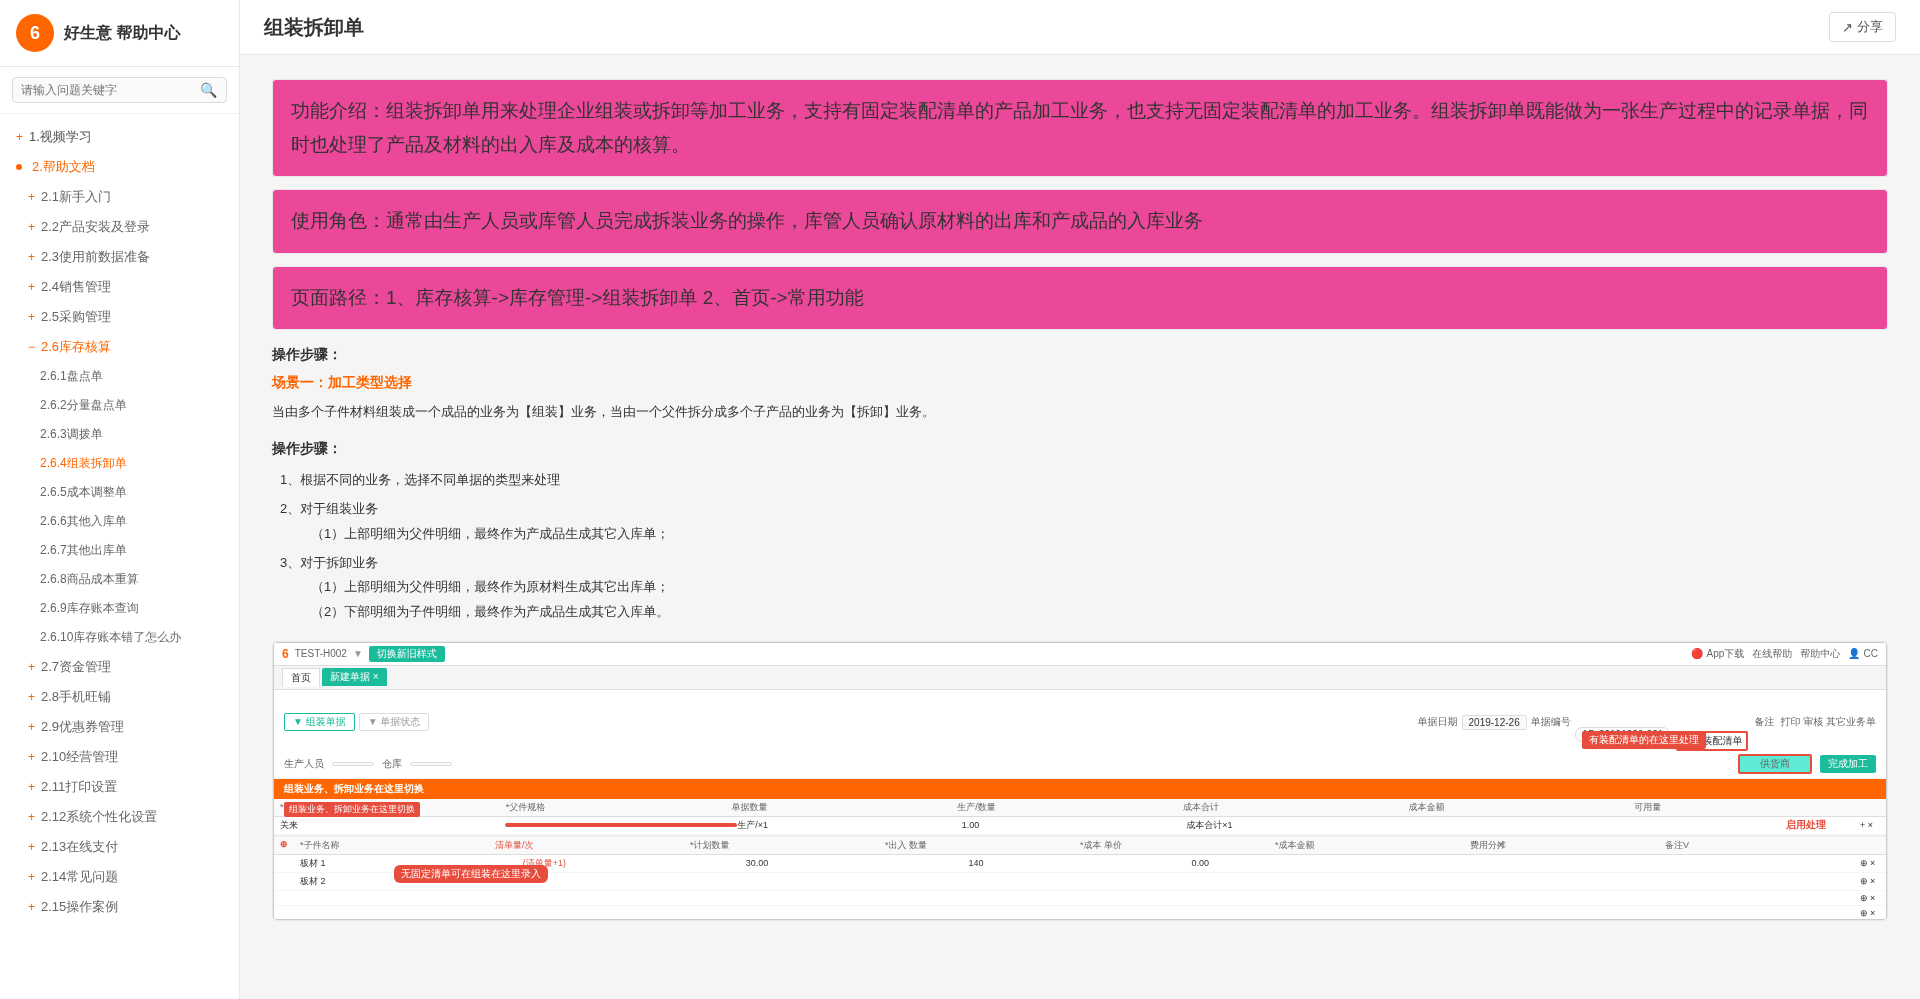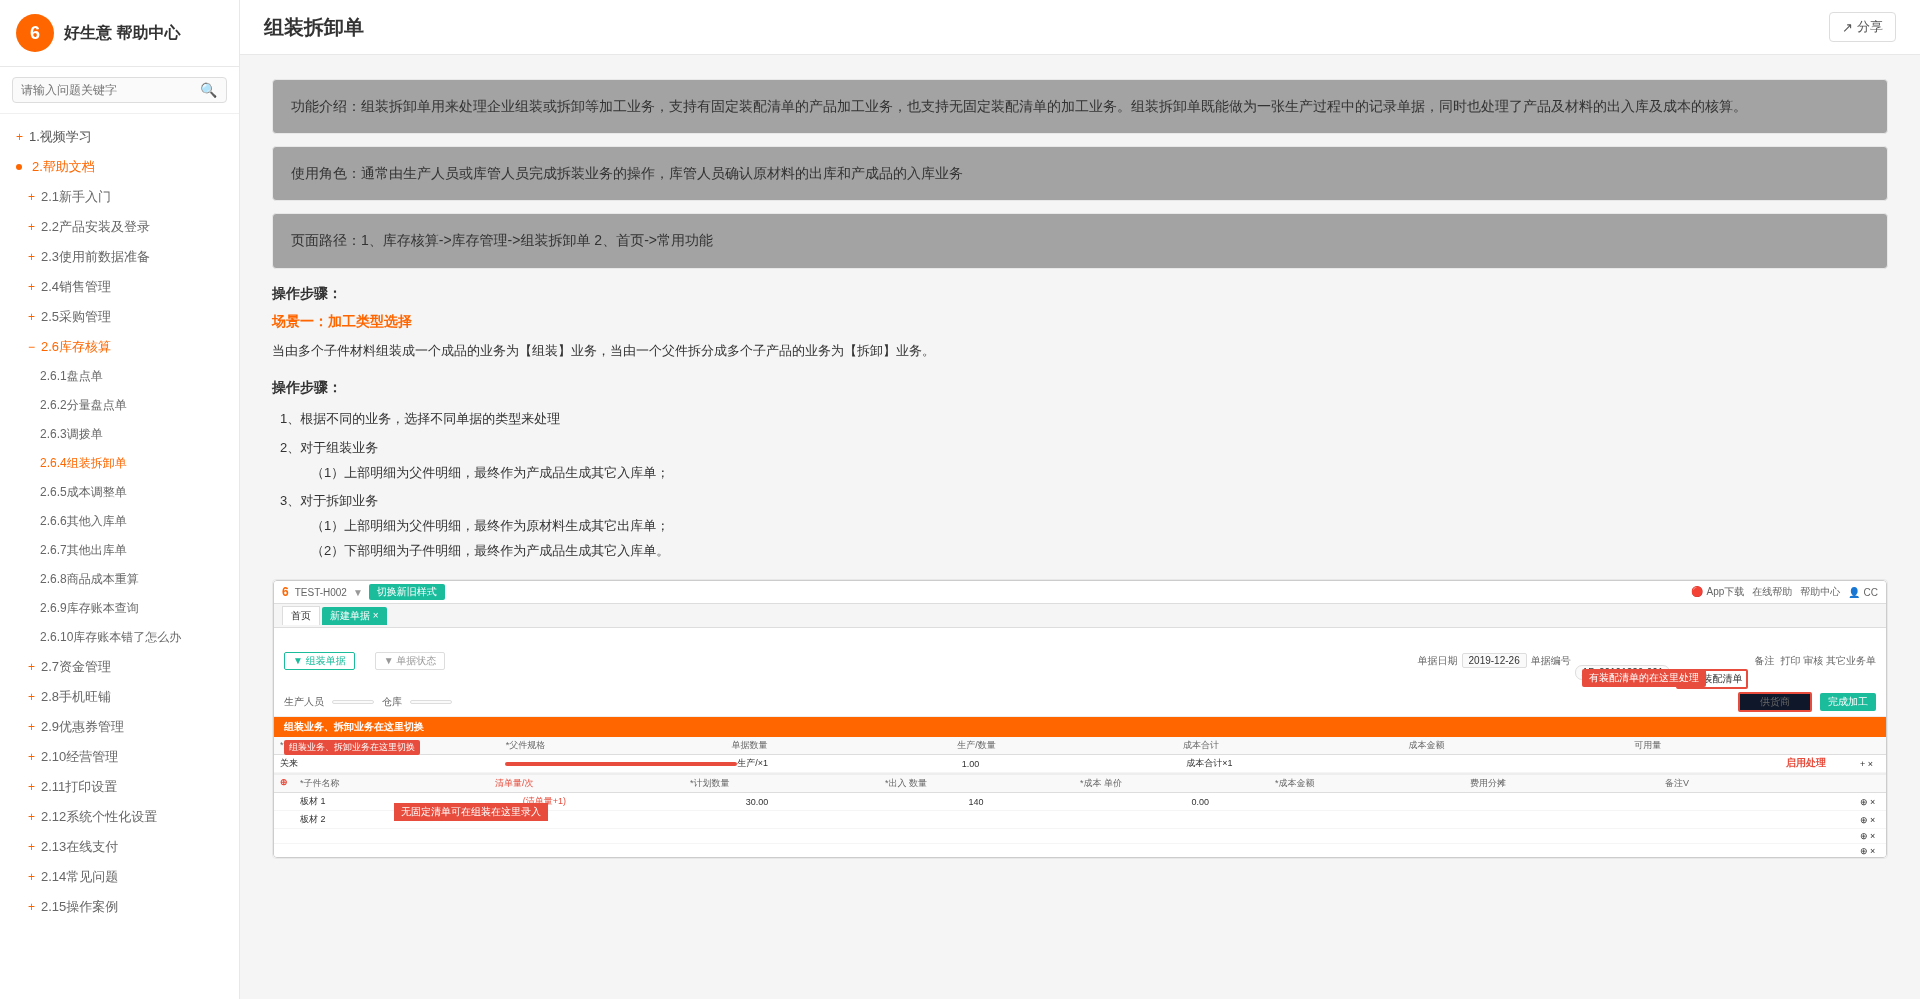--- a/index.html
+++ b/index.html
@@ -82,22 +82,22 @@
       padding: 5px 12px; font-size: 13px; color: #555; cursor: pointer;
       background: #fff;
     }
 
     #content-area {
       flex: 1; overflow-y: auto; padding: 24px 32px;
       background: #f5f5f5;
     }
 
     .info-block {
-      background: #a3a3a3; border: 1px solid #e8e8e8; border-radius: 4px;
-      padding: 14px 18px; margin-bottom: 12px; font-size: 14px; line-height: 1.8; color: #333;
+      background: #ec4899; border: 1px solid #e8e8e8; border-radius: 4px;
+      padding: 14px 18px; margin-bottom: 12px; font-size: 19px; line-height: 1.8; color: #333;
     }
     .info-block.role-block { }
     .info-block.path-block { }
 
     .section-title {
       font-size: 14px; font-weight: bold; color: #333; margin: 16px 0 10px 0;
     }
     .subsection-title {
       font-size: 14px; font-weight: bold; color: #f60; margin: 10px 0 8px 0;
     }
@@ -316,21 +316,21 @@
         </div>
 
         <div style="background:#f5f5f5; border-bottom:1px solid #ddd; padding:2px 8px; display:flex; align-items:center; gap:2px; font-size:10px;">
           <span style="padding:2px 8px; background:#fff; border:1px solid #ddd; border-bottom:none; color:#333; font-size:10px; cursor:pointer;">首页</span>
           <span style="padding:2px 8px; background:#1abc9c; color:#fff; border-radius:2px 2px 0 0; font-size:10px; cursor:pointer;">新建单据 ×</span>
         </div>
 
         <div style="background:#fff; padding:4px 10px; border-bottom:1px solid #eee;">
           <div style="display:flex; align-items:center; gap:6px; margin-bottom:3px;">
 
-            <div style="display:flex; align-items:center; gap:20px; font-size:10px;">
+            <div style="display:flex; align-items:center; gap:4px; font-size:10px;">
               <span style="border:1px solid #1abc9c; border-radius:2px; padding:1px 8px; color:#1abc9c; cursor:pointer;">▼ 组装单据</span>
               <span style="border:1px solid #ddd; border-radius:2px; padding:1px 8px; color:#999; cursor:pointer;">▼ 单据状态</span>
             </div>
             <div style="flex:1;"></div>
             <div style="display:flex; align-items:center; gap:4px; font-size:10px;">
               <span style="color:#666;">单据日期</span>
               <span style="border:1px solid #ddd; padding:1px 6px; border-radius:2px; color:#333; background:#fafafa;">2019-12-26</span>
               <span style="color:#666;">单据编号</span>
               <span style="border:1px solid #ddd; padding:1px 6px; border-radius:7px; color:#333; background:#fafafa;margin-top:24px;">AD-20191226-001</span>
             </div>
@@ -339,21 +339,21 @@
             <div style="border:2px solid #e74c3c; padding:1px 4px; border-radius:2px; font-size:10px; color:#333;margin-top:37px;">选择装配清单</div>
             <span style="font-size:10px; color:#666;">备注</span>
             <span style="font-size:10px; color:#666;">打印 审核 其它业务单</span>
           </div>
           <div style="display:flex; align-items:center; gap:8px; font-size:10px;">
             <span style="color:#666;">生产人员</span>
             <span style="border:1px solid #ddd; padding:1px 20px; border-radius:2px; background:#fafafa;"></span>
             <span style="color:#666;">仓库</span>
             <span style="border:1px solid #ddd; padding:1px 20px; border-radius:2px; background:#fafafa;"></span>
             <div style="flex:1;"></div>
-            <div style="border:2px solid #e74c3c; padding:1px 20px; border-radius:2px; background:#0f172a; color:#666; font-size:10px;">供货商</div>
+            <div style="border:2px solid #e74c3c; padding:1px 20px; border-radius:2px; background:#5eead4; color:#666; font-size:10px;">供货商</div>
             <span style="background:#1abc9c; color:#fff; padding:2px 8px; border-radius:2px; font-size:10px; cursor:pointer;">完成加工</span>
           </div>
         </div>
 
         <div style="background:#f60; padding:3px 10px; display:flex; align-items:center; gap:4px; position:relative;">
           <span style="color:#fff; font-size:10px; font-weight:bold;">组装业务、拆卸业务在这里切换</span>
 
           <div style="position:absolute; bottom:-18px; left:10px; background:#e74c3c; color:#fff; padding:1px 5px; border-radius:2px; font-size:9px; white-space:nowrap; z-index:10;">组装业务、拆卸业务在这里切换</div>
         </div>
 
@@ -447,19 +447,19 @@
             <span style="flex:1; text-align:right;">88.00</span>
             <span style="flex:1; text-align:right;">0.00</span>
             <span style="flex:1; text-align:right;">0.00</span>
             <span style="flex:1; text-align:right;">0.00</span>
             <span style="flex:1;"></span>
             <span style="flex:1; text-align:right;">0点</span>
             <span style="width:20px;"></span>
           </div>
         </div>
 
-        <div style="position:absolute; bottom:36px; left:120px; background:#e74c3c; color:#fff; padding:2px 7px; border-radius:0; font-size:10px; white-space:nowrap; z-index:10;text-align:center;">无固定清单可在组装在这里录入</div>
+        <div style="position:absolute; bottom:36px; left:120px; background:#e74c3c; color:#fff; padding:2px 7px; border-radius:6px; font-size:10px; white-space:nowrap; z-index:10;text-align:center;">无固定清单可在组装在这里录入</div>
 
       </div>
     </div>
 
   </div>
 </div>
 
 </body></html>

